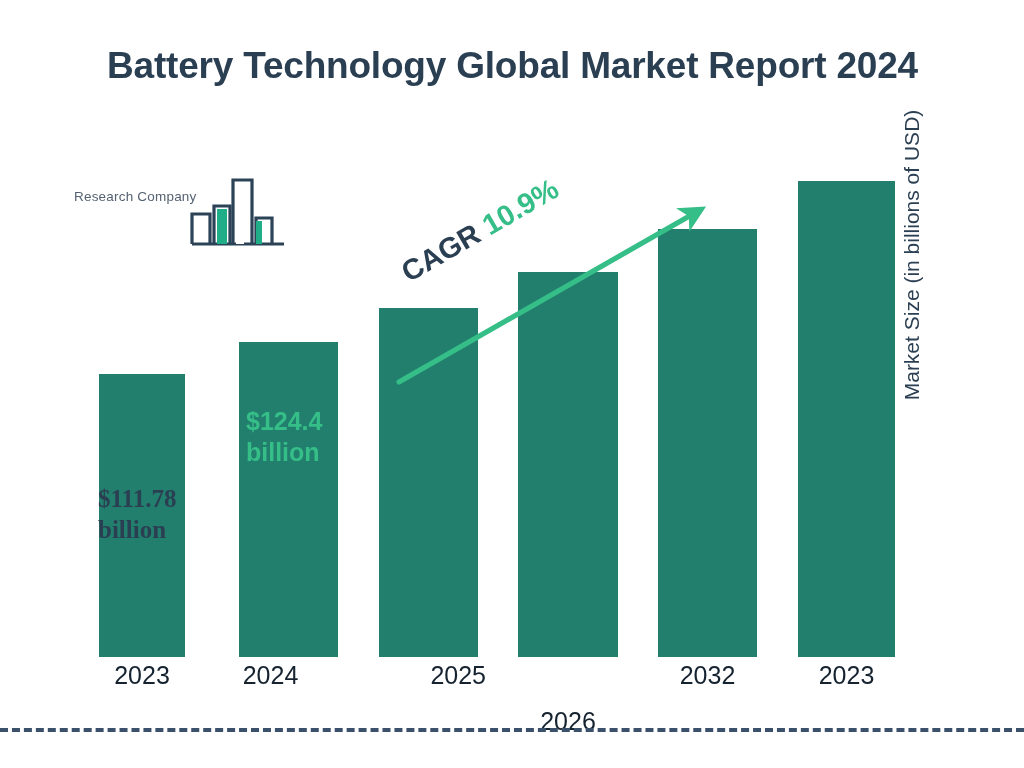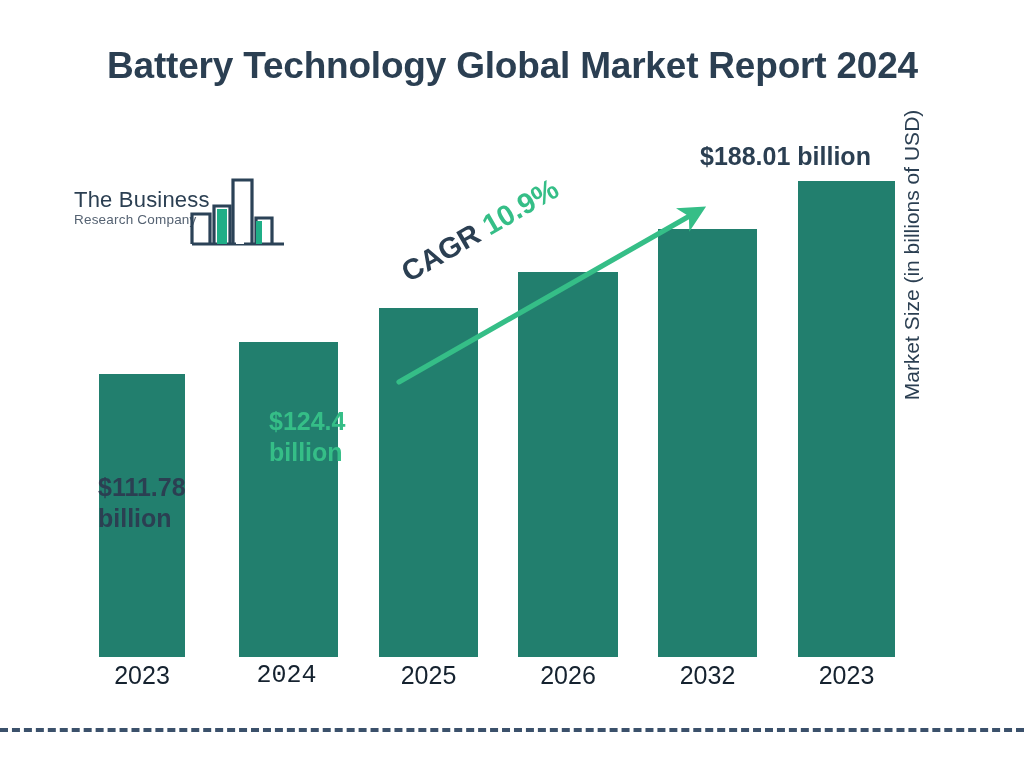--- a/index.html
+++ b/index.html
@@ -91,32 +91,32 @@
   }
 
   
   .value-label {
     position: absolute;
     font-weight: bold;
     line-height: 1.22;
   }
   #value-label-first {
     left: 98px;
-    top: 472px;
+    top: 484px;
     width: 150px;
     font-size: 25px;
     color: #2b3f52;
+    font-family: Liberation Serif, serif;
   }
   #value-label-second {
     left: 246px;
     top: 406px;
     width: 150px;
     font-size: 25px;
     color: #35be87;
-    margin-left: 23px;
   }
   #value-label-last {
     left: 700px;
     top: 141px;
     width: 240px;
     font-size: 25px;
     color: #2b3f52;
     text-align: left;
   }
 
@@ -168,21 +168,20 @@
 </style>
 </head>
 <body>
 
 <div id="canvas">
 
   <div id="chart-title">Battery Technology Global Market Report 2024</div>
 
   <div id="logo">
     <div id="logo-text">
-      <div id="logo-line-1">The Business</div>
       <div id="logo-line-2">Research Company</div>
     </div>
     <div id="logo-mark">
       <svg width="96" height="72" viewBox="0 0 96 72" xmlns="http://www.w3.org/2000/svg">
         <g fill="none" stroke="#2b4257" stroke-width="3.2">
           <path d="M2 68 L2 38 L20 38 L20 68"></path>
           <path d="M24 68 L24 30 L40 30 L40 68"></path>
           <path d="M43 68 L43 4 L62 4 L62 68"></path>
           <path d="M66 68 L66 42 L82 42 L82 68"></path>
           <path d="M2 68 L94 68"></path>
@@ -191,34 +190,33 @@
         <rect x="46" y="33" width="8" height="35" fill="#ffffff"></rect>
         <rect x="66" y="45" width="6" height="23" fill="#1fae87"></rect>
       </svg>
     </div>
   </div>
 
   <div id="plot">
       <div class="bar" style="left: 99px; width: 86px; height: 283px; top: 374px;"></div>
       <div class="xtick-label" style="left: 99px; width: 86px;">2023</div>
       <div class="bar" style="left: 239px; width: 99px; height: 315px; top: 342px;"></div>
-      <div class="xtick-label" style="left: 237px; width: 99px; font-family: Liberation Mono, monospace;">2024</div>
+      <div class="xtick-label" style="left: 221px; width: 99px;">2024</div>
       <div class="bar" style="left: 379px; width: 99px; height: 349px; top: 308px;"></div>
-      <div class="xtick-label" style="left: 379px; width: 99px;">2025</div>
+      <div class="xtick-label" style="left: 387px; width: 99px; text-align: right;">2025</div>
       <div class="bar" style="left: 518px; width: 100px; height: 385px; top: 272px;"></div>
-      <div class="xtick-label" style="left: 518px; width: 100px;">2026</div>
+      <div class="xtick-label" style="left: 518px; width: 100px; margin-top: 46px;">2026</div>
       <div class="bar" style="left: 658px; width: 99px; height: 428px; top: 229px;"></div>
       <div class="xtick-label" style="left: 658px; width: 99px;">2032</div>
       <div class="bar" style="left: 798px; width: 97px; height: 476px; top: 181px;"></div>
       <div class="xtick-label" style="left: 798px; width: 97px;">2023</div>
     </div>
 
   <div id="value-label-first" class="value-label">$111.78 billion</div>
   <div id="value-label-second" class="value-label">$124.4 billion</div>
-  <div id="value-label-last" class="value-label">$188.01 billion</div>
 
   <div id="cagr-arrow">
     <svg width="330" height="205" viewBox="0 0 330 205" xmlns="http://www.w3.org/2000/svg">
       <defs>
         <marker id="arrowhead" markerWidth="5.2" markerHeight="5.2" refX="2.3" refY="2.6" orient="auto">
           <path d="M0,0 L5.2,2.6 L0,5.2 L1.4,2.6 Z" fill="#35be87"></path>
         </marker>
       </defs>
       <line x1="14" y1="192" x2="308" y2="24" stroke="#35be87" stroke-width="5.2" stroke-linecap="round" marker-end="url(#arrowhead)"></line>
     </svg>

